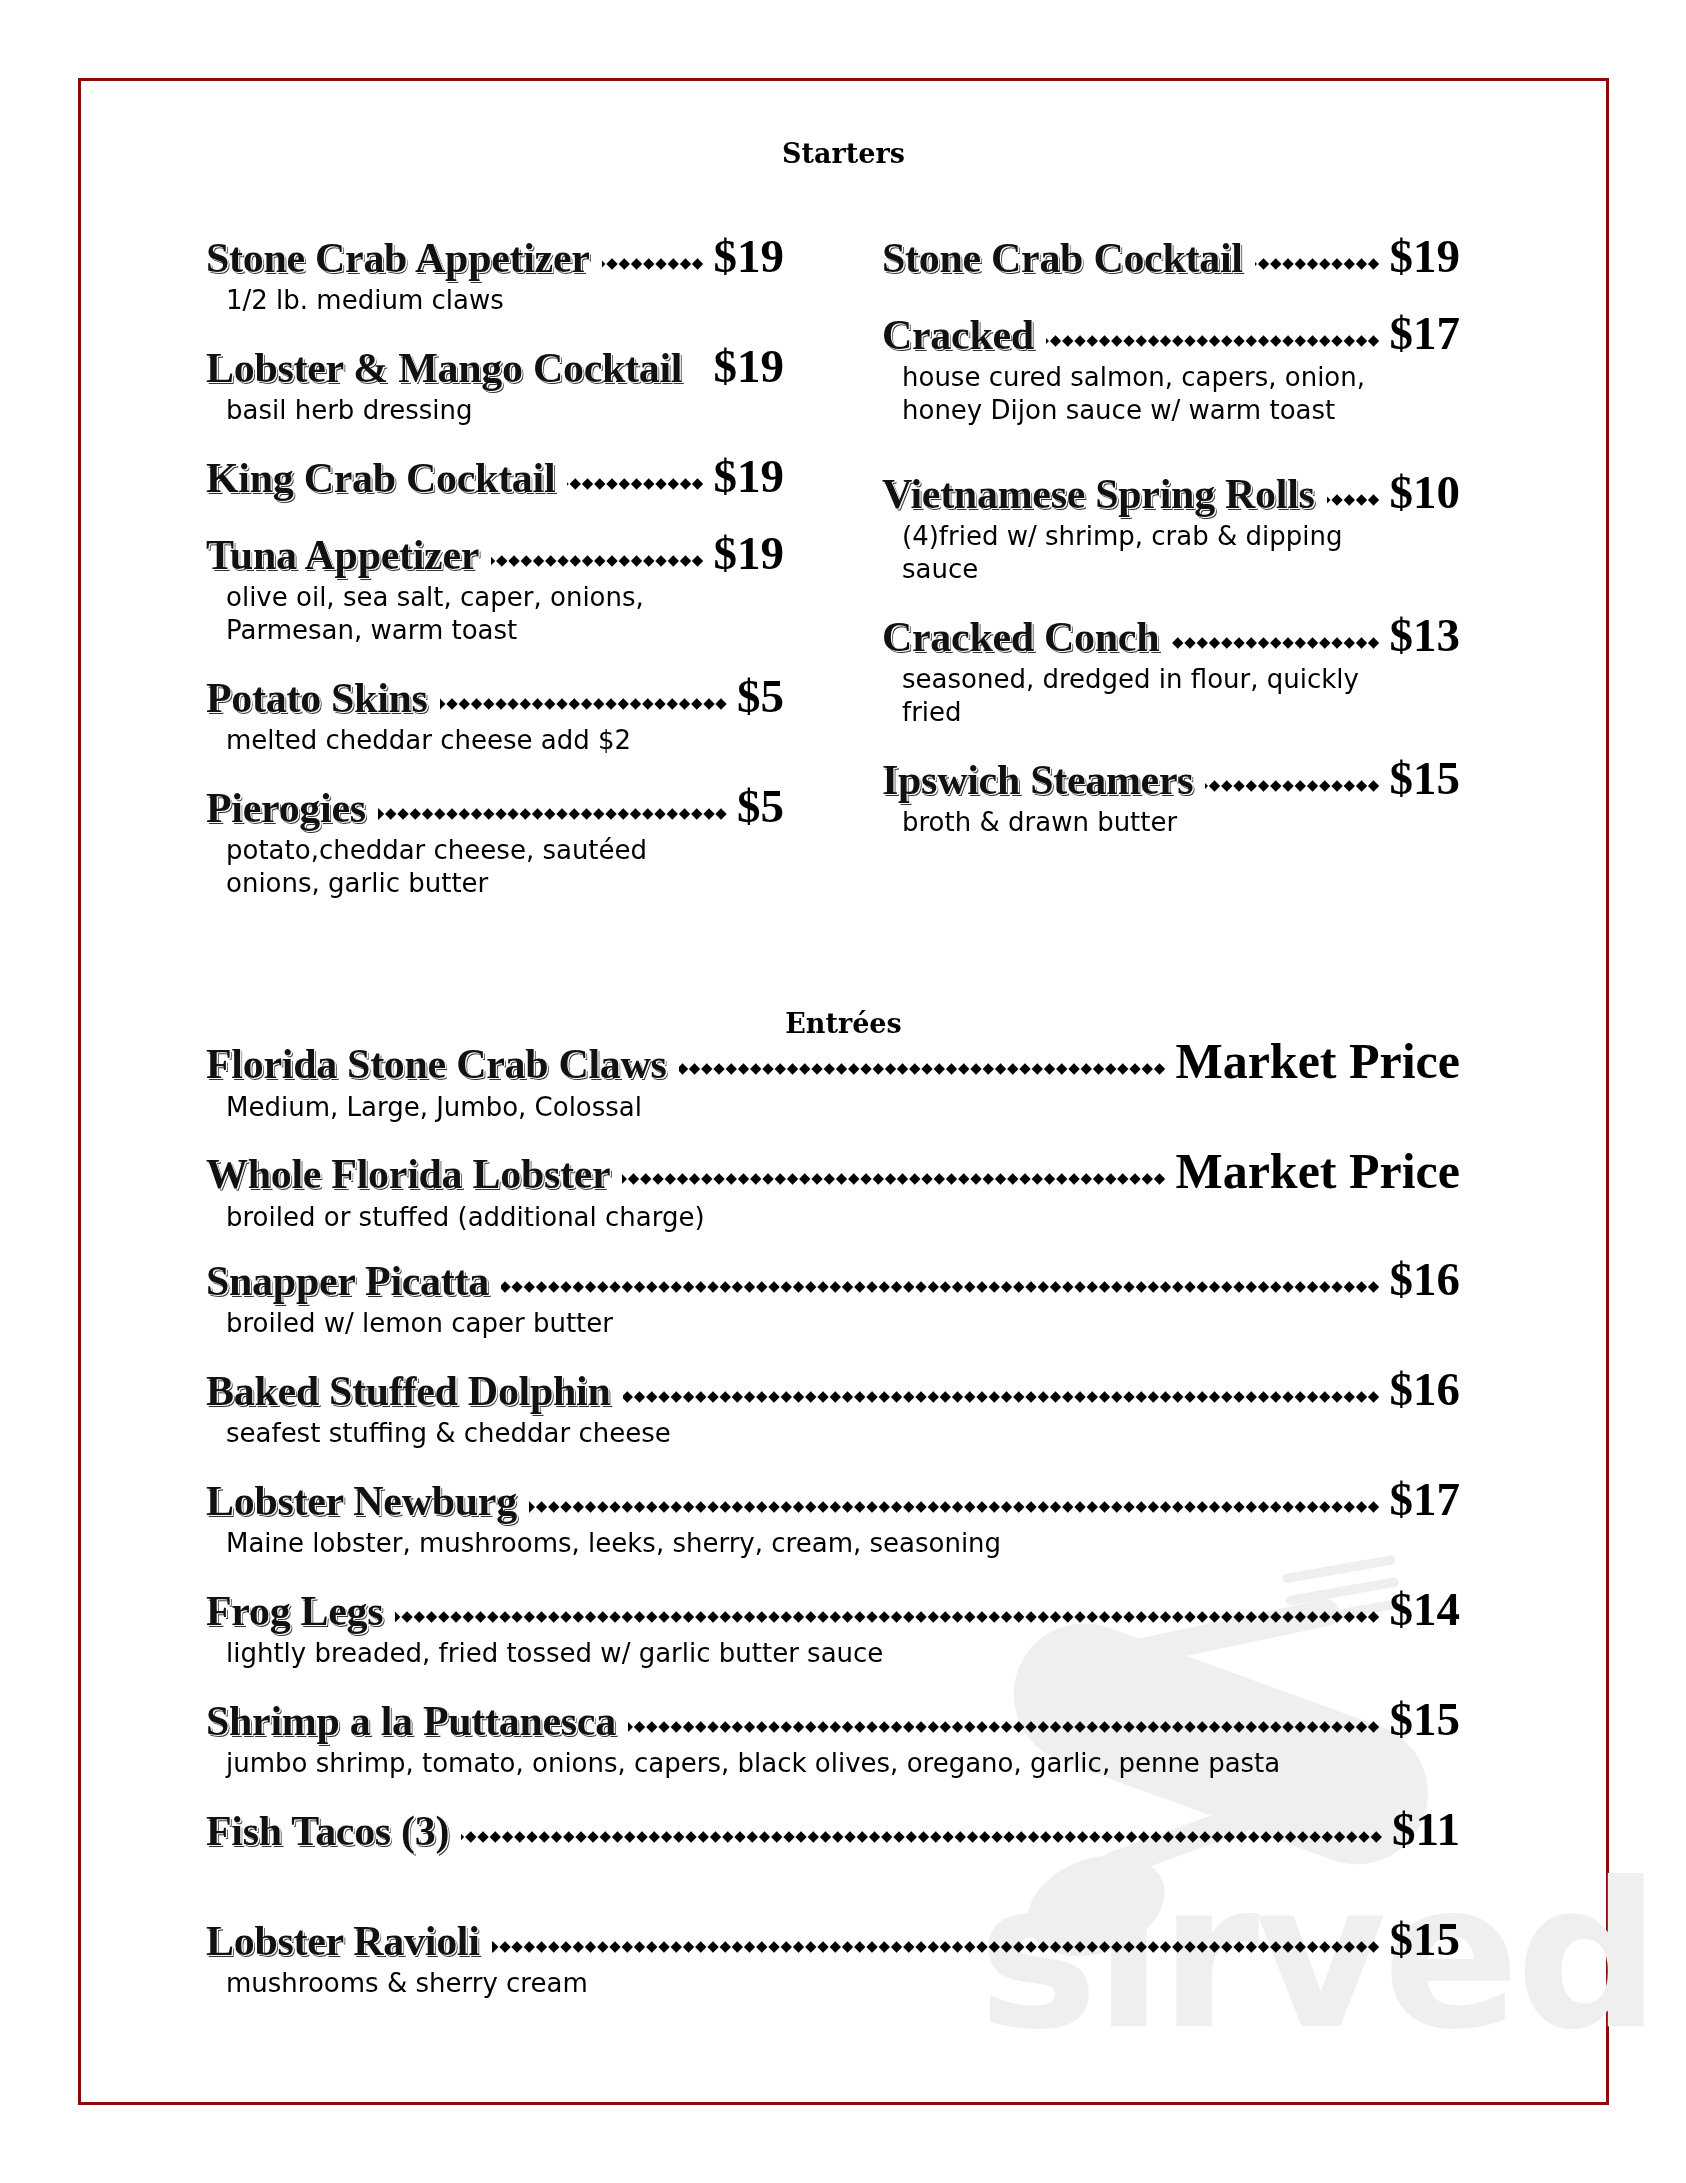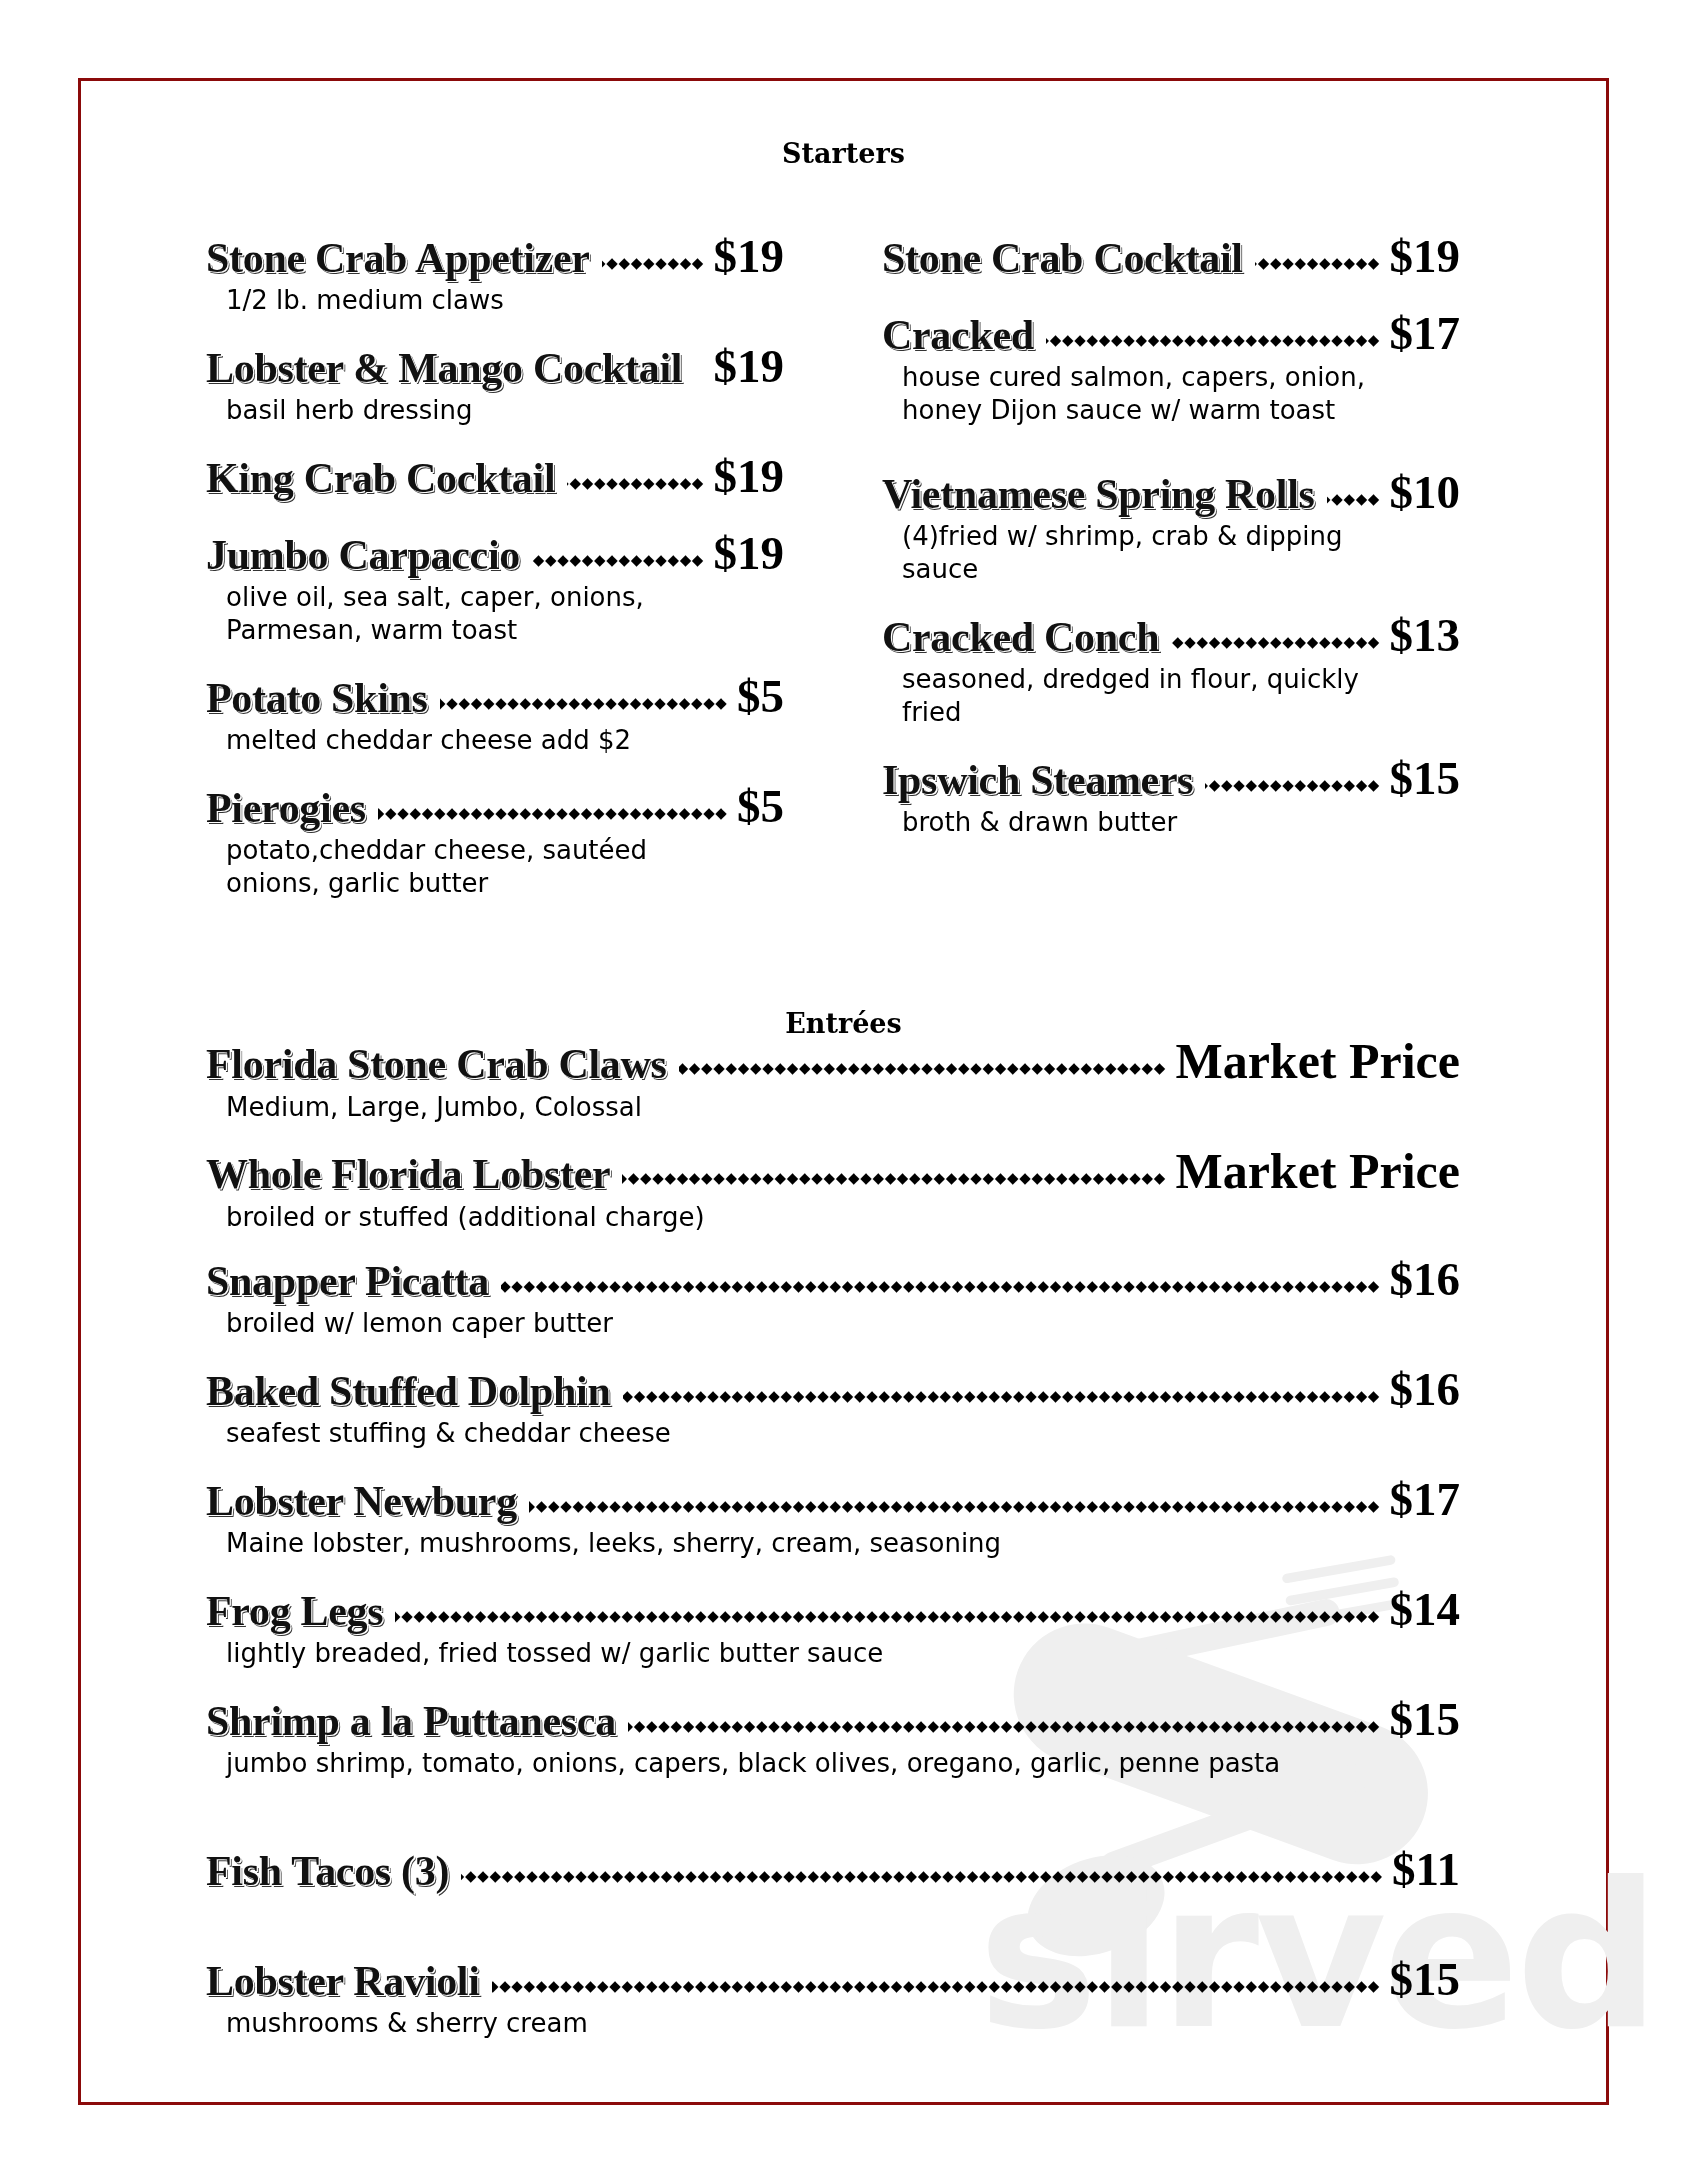--- a/index.html
+++ b/index.html
@@ -92,21 +92,21 @@
   </div>
   <div class="item" style="height:77px;">
     <div class="row">
       <span class="name">King Crab Cocktail</span>
       <span class="dots">◆◆◆◆◆◆◆◆◆◆◆◆◆◆◆◆◆◆◆◆◆◆◆◆◆◆◆◆◆◆◆◆◆◆◆◆◆◆◆◆◆◆◆◆◆◆◆◆◆◆◆◆◆◆◆◆◆◆◆◆</span>
       <span class="price">$19</span>
     </div>
   </div>
   <div class="item" style="height:143px;">
     <div class="row">
-      <span class="name">Jumbo Carpaccio</span>
+      <span class="name">Tuna Appetizer</span>
       <span class="dots">◆◆◆◆◆◆◆◆◆◆◆◆◆◆◆◆◆◆◆◆◆◆◆◆◆◆◆◆◆◆◆◆◆◆◆◆◆◆◆◆◆◆◆◆◆◆◆◆◆◆◆◆◆◆◆◆◆◆◆◆</span>
       <span class="price">$19</span>
     </div>
     <div class="desc" style="width:432px;">olive oil, sea salt, caper, onions, Parmesan, warm toast</div>
   </div>
   <div class="item" style="height:110px;">
     <div class="row">
       <span class="name">Potato Skins</span>
       <span class="dots">◆◆◆◆◆◆◆◆◆◆◆◆◆◆◆◆◆◆◆◆◆◆◆◆◆◆◆◆◆◆◆◆◆◆◆◆◆◆◆◆◆◆◆◆◆◆◆◆◆◆◆◆◆◆◆◆◆◆◆◆</span>
       <span class="price">$5</span>
@@ -217,21 +217,21 @@
     <div class="desc">lightly breaded,  fried tossed w/ garlic butter sauce</div>
   </div>
   <div class="item" style="height:110px;">
     <div class="row">
       <span class="name">Shrimp a la Puttanesca</span>
       <span class="dots">◆◆◆◆◆◆◆◆◆◆◆◆◆◆◆◆◆◆◆◆◆◆◆◆◆◆◆◆◆◆◆◆◆◆◆◆◆◆◆◆◆◆◆◆◆◆◆◆◆◆◆◆◆◆◆◆◆◆◆◆◆◆◆◆◆◆◆◆◆◆◆◆◆◆◆◆◆◆◆◆◆◆◆◆◆◆◆◆◆◆◆◆◆◆◆◆◆◆◆◆◆◆◆◆◆◆◆◆◆◆◆◆◆◆◆◆</span>
       <span class="price">$15</span>
     </div>
     <div class="desc">jumbo shrimp, tomato, onions, capers, black olives, oregano, garlic, penne pasta</div>
   </div>
-  <div class="item" style="height:110px;margin-top:40px;">
+  <div class="item" style="height:110px;">
     <div class="row">
       <span class="name">Fish Tacos (3)</span>
       <span class="dots">◆◆◆◆◆◆◆◆◆◆◆◆◆◆◆◆◆◆◆◆◆◆◆◆◆◆◆◆◆◆◆◆◆◆◆◆◆◆◆◆◆◆◆◆◆◆◆◆◆◆◆◆◆◆◆◆◆◆◆◆◆◆◆◆◆◆◆◆◆◆◆◆◆◆◆◆◆◆◆◆◆◆◆◆◆◆◆◆◆◆◆◆◆◆◆◆◆◆◆◆◆◆◆◆◆◆◆◆◆◆◆◆◆◆◆◆</span>
       <span class="price">$11</span>
     </div>
   </div>
   <div class="item" style="height:110px;">
     <div class="row">
       <span class="name">Lobster Ravioli</span>
       <span class="dots">◆◆◆◆◆◆◆◆◆◆◆◆◆◆◆◆◆◆◆◆◆◆◆◆◆◆◆◆◆◆◆◆◆◆◆◆◆◆◆◆◆◆◆◆◆◆◆◆◆◆◆◆◆◆◆◆◆◆◆◆◆◆◆◆◆◆◆◆◆◆◆◆◆◆◆◆◆◆◆◆◆◆◆◆◆◆◆◆◆◆◆◆◆◆◆◆◆◆◆◆◆◆◆◆◆◆◆◆◆◆◆◆◆◆◆◆</span>

